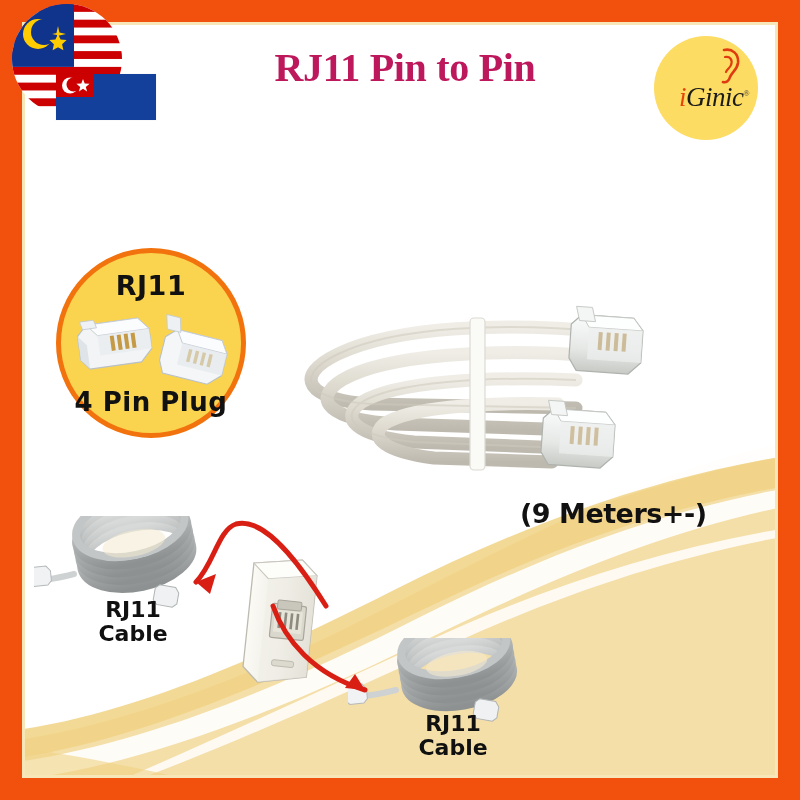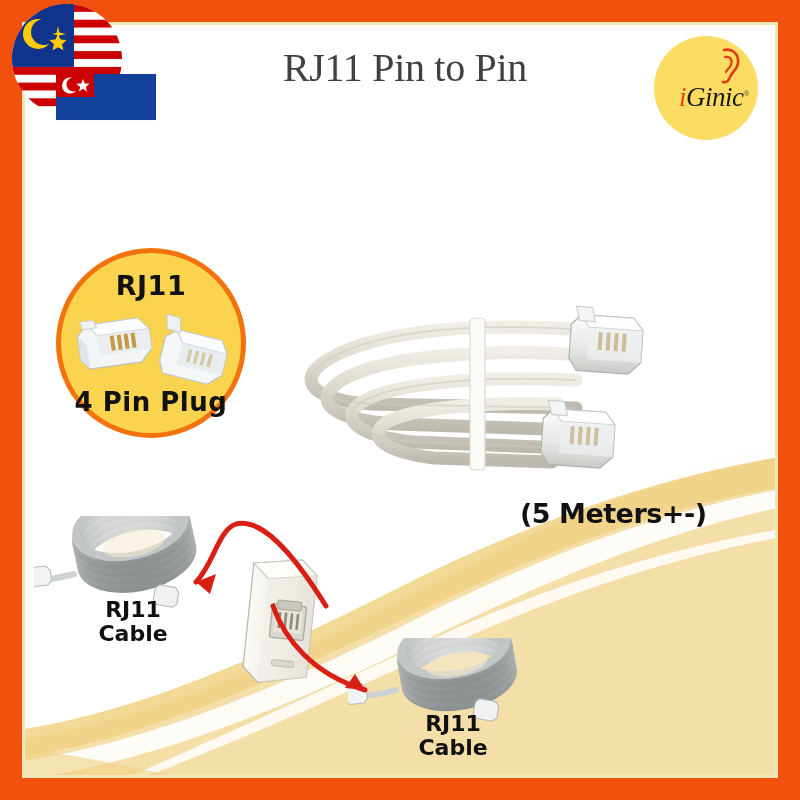--- a/index.html
+++ b/index.html
@@ -69,24 +69,24 @@
   }
 
   
   .title {
     position: absolute;
     left: 190px;
     top: 46px;
     width: 430px;
     text-align: center;
     font-family: "Liberation Serif", serif;
-    font-weight: normal;
+    font-weight: bold;
     font-size: 40px;
     line-height: 1.08;
-    color: #404040;
+    color: #be185d;
     letter-spacing: -0.3px;
     z-index: 30;
   }
   .title .ln { display: block; }
 
   
   .logo {
     position: absolute;
     right: 42px;
     top: 36px;
@@ -441,21 +441,21 @@
 
   <div class="lbl lbl-left">
     <div>RJ11</div>
     <div>Cable</div>
   </div>
   <div class="lbl lbl-right">
     <div>RJ11</div>
     <div>Cable</div>
   </div>
 
-  <div class="meters">(5 Meters+-)</div>
+  <div class="meters">(9 Meters+-)</div>
 
   <div class="frame-outer"></div>
   <div class="frame-inner-line"></div>
 
   <div class="flag-my">
     <svg viewBox="0 0 110 110" width="110" height="110">
       <g>
         <rect x="0" y="0" width="110" height="110" fill="#ffffff"></rect>
         <g fill="#CC0001">
           <rect x="0" y="0" width="110" height="7.86"></rect>

